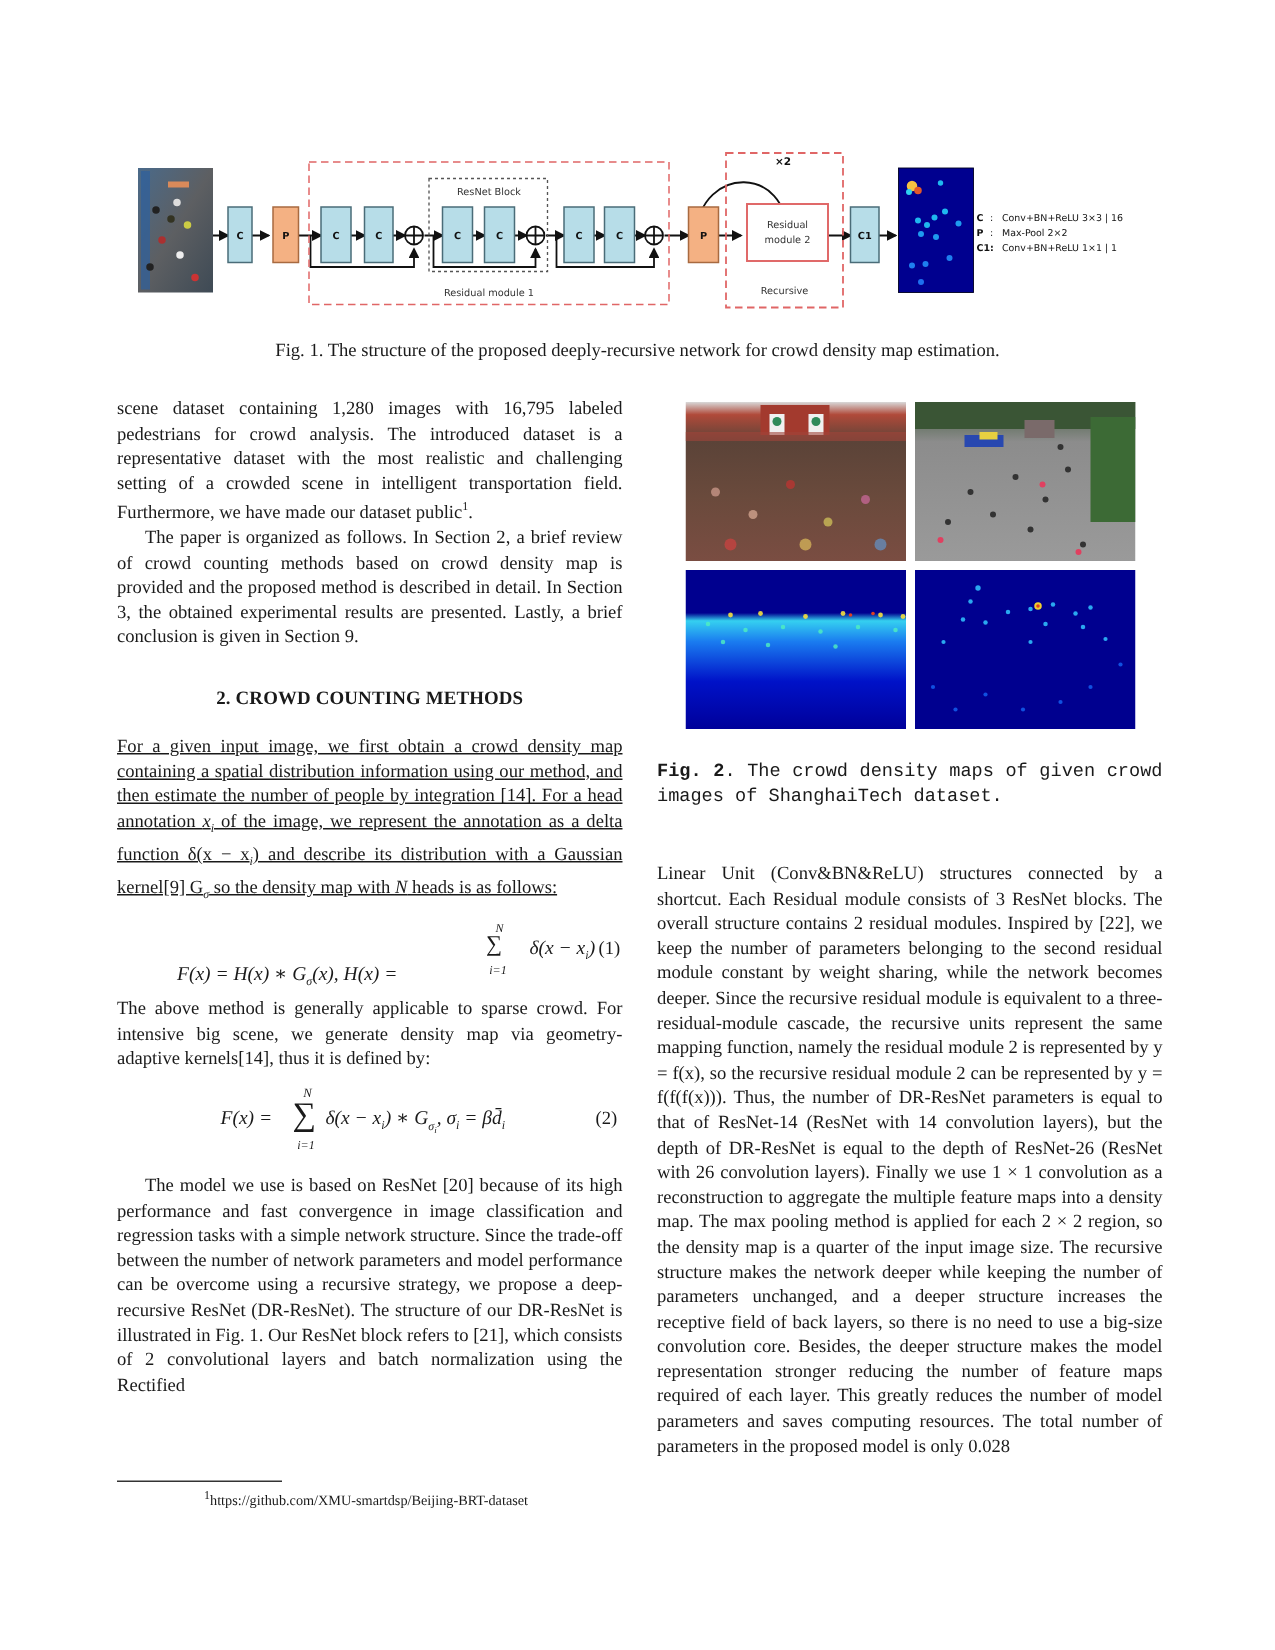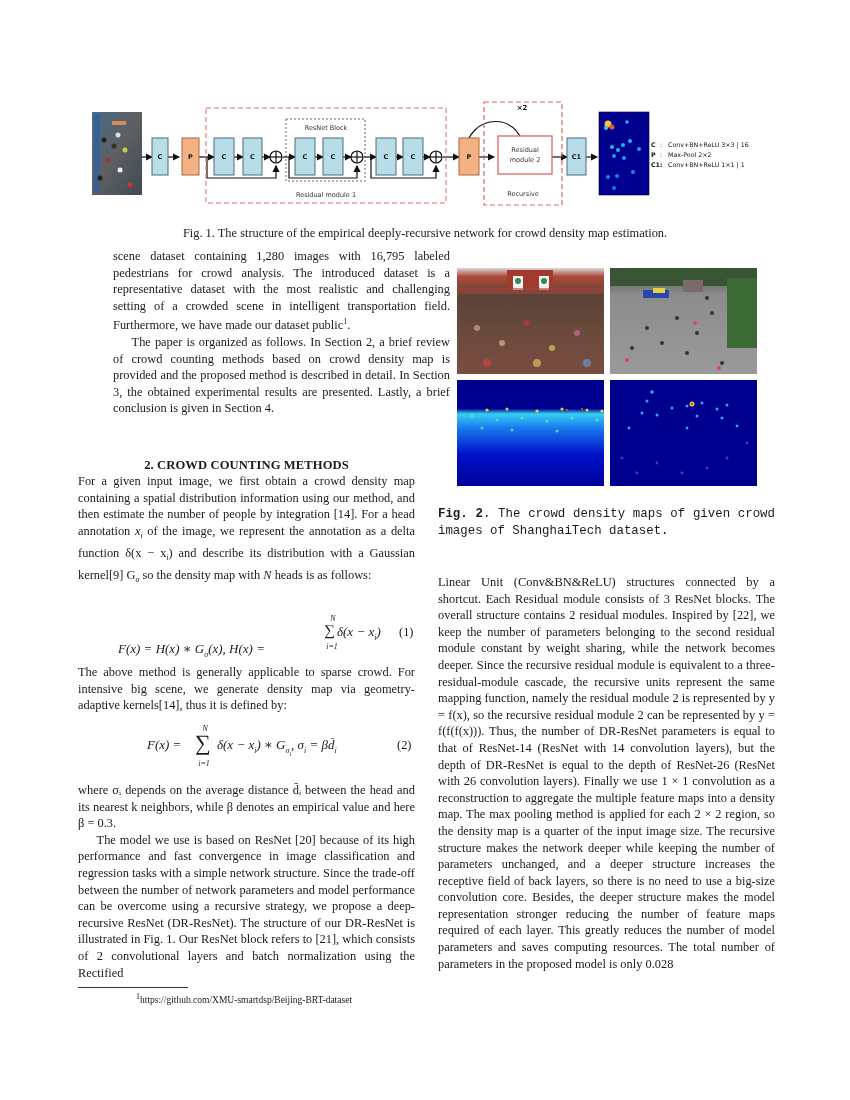--- a/index.html
+++ b/index.html
@@ -163,58 +163,57 @@
   
   
   
   
   
   
   
 </div>
 
 <div class="abs caption" style="left:0; top:225px; width:850px; text-align:center;">
-  <b>Fig. 1</b><span>. The structure of the empirical deeply-recursive network for crowd density map estimation.</span>
-</div>
-
-<div class="abs para" style="left:78px; top:248px; width:337px;margin-left:35px;">
+  <b>Fig. 1</b><span>. The structure of the proposed deeply-recursive network for crowd density map estimation.</span>
+</div>
+
+<div class="abs para" style="left:78px; top:264px; width:337px;">
   <p><span>scene dataset containing 1,280 images with 16,795 labeled pedestrians for crowd analysis. The introduced dataset is a representative dataset with the most realistic and challenging setting of a crowded scene in intelligent transportation field. Furthermore, we have made our dataset public</span><sup>1</sup><span>.</span></p>
-  <p class="indent">The paper is organized as follows. In Section 2, a brief review of crowd counting methods based on crowd density map is provided and the proposed method is described in detail. In Section 3, the obtained experimental results are presented. Lastly, a brief conclusion is given in Section 4.</p>
+  <p class="indent">The paper is organized as follows. In Section 2, a brief review of crowd counting methods based on crowd density map is provided and the proposed method is described in detail. In Section 3, the obtained experimental results are presented. Lastly, a brief conclusion is given in Section 9.</p>
 </div>
 
 <div class="abs heading" style="left:78px; top:458px; width:337px;">2.  CROWD COUNTING METHODS</div>
 
-<div class="abs para" style="left:78px; top:473px; width:337px;">
+<div class="abs para" style="left:78px; top:489px; width:337px;text-decoration:underline;">
   <p><span>For a given input image, we first obtain a crowd density map containing a spatial distribution information using our method, and then estimate the number of people by integration [14]. For a head annotation </span><i>x</i><sub style="font-size:8px"><i>i</i></sub><span> of the image, we represent the annotation as a delta function δ(x − x</span><sub style="font-size:8px"><i>i</i></sub><span>) and describe its distribution with a Gaussian kernel[9] G</span><sub style="font-size:8px"><i>σ</i></sub><span> so the density map with </span><i>N</i><span> heads is as follows:</span></p>
 </div>
 
 <div class="abs eq" style="left:118px; top:614px; width:300px; height:42px;">
   <span class="abs" style="left:0; top:10px; white-space:nowrap;margin-top:17px;">
     <span>F(x) = H(x) ∗ G</span><sub style="font-size:8px">σ</sub><span>(x), H(x) = </span>
   </span>
   <span class="abs" style="left:208px; top:0; font-size:8px; width:14px; text-align:center;">N</span>
   <span class="abs" style="left:206px; top:8px; font-style:normal; font-size:15px;">∑</span>
   <span class="abs" style="left:203px; top:28px; font-size:8px; width:22px; text-align:center;">i=1</span>
-  <span class="abs" style="left:219px; top:10px; white-space:nowrap;"><span>δ(x − x</span><sub style="font-size:8px">i</sub><span>)</span></span>
+  <span class="abs" style="left:235px; top:10px; white-space:nowrap;"><span>δ(x − x</span><sub style="font-size:8px">i</sub><span>)</span></span>
   <span class="abs eqnum" style="left:281px; top:11px;">(1)</span>
 </div>
 
 <div class="abs para" style="left:78px; top:664px; width:337px;">The above method is generally applicable to sparse crowd. For intensive big scene, we generate density map via geometry-adaptive kernels[14], thus it is defined by:</div>
 
 <div class="abs eq" style="left:135px; top:723px; width:285px; height:50px;">
   <span class="abs" style="left:12px; top:14px;">F(x) = </span>
   <span class="abs" style="left:62px; top:0; font-size:8.5px; width:16px; text-align:center;">N</span>
   <span class="abs" style="left:60px; top:7px; font-style:normal; font-size:22px;">∑</span>
   <span class="abs" style="left:58px; top:36px; font-size:8px; width:22px; text-align:center;">i=1</span>
   <span class="abs" style="left:82px; top:14px; white-space:nowrap;"><span>δ(x − x</span><sub style="font-size:8px">i</sub><span>) ∗ G</span><sub style="font-size:8px">σ<sub style="font-size:6px">i</sub></sub><span>, σ</span><sub style="font-size:8px">i</sub><span> = βd̄</span><sub style="font-size:8px">i</sub></span>
   <span class="abs eqnum" style="left:262px; top:15px;">(2)</span>
 </div>
 
 <div class="abs para" style="left:78px; top:782px; width:337px;">
-  <p>where σᵢ depends on the average distance d̄ᵢ between the head and its nearest k neighbors, while β denotes an empirical value and here β = 0.3.</p>
   <p class="indent">The model we use is based on ResNet [20] because of its high performance and fast convergence in image classification and regression tasks with a simple network structure. Since the trade-off between the number of network parameters and model performance can be overcome using a recursive strategy, we propose a deep-recursive ResNet (DR-ResNet). The structure of our DR-ResNet is illustrated in Fig. 1. Our ResNet block refers to [21], which consists of 2 convolutional layers and batch normalization using the Rectified</p>
 </div>
 
 <div class="abs" style="left:78px; top:987px; width:110px; border-top:0.8px solid #333;"></div>
 <div class="abs footnote" style="left:88px; top:992px; width:330px;">
   <sup>1</sup><span>https://github.com/XMU-smartdsp/Beijing-BRT-dataset</span>
 </div>
 
 <div class="abs" style="left:457px; top:268px; width:300px; height:220px;">
   <svg width="300" height="220" viewBox="0 0 300 220" xmlns="http://www.w3.org/2000/svg">

